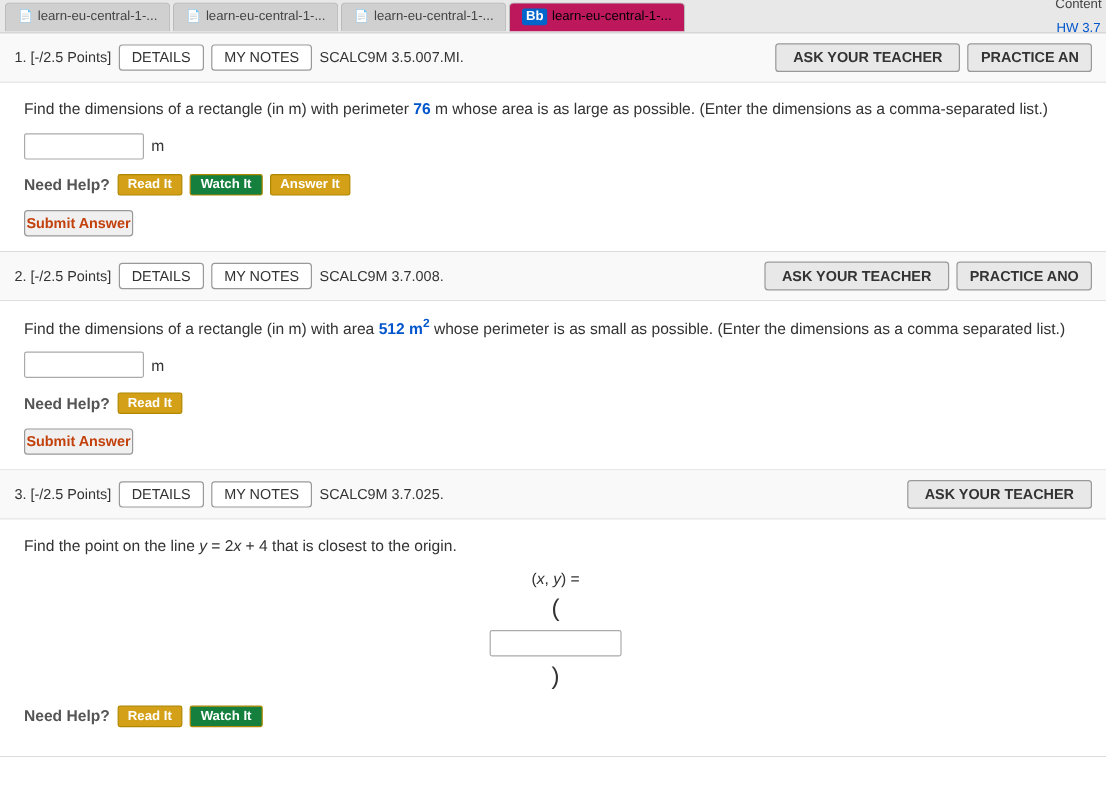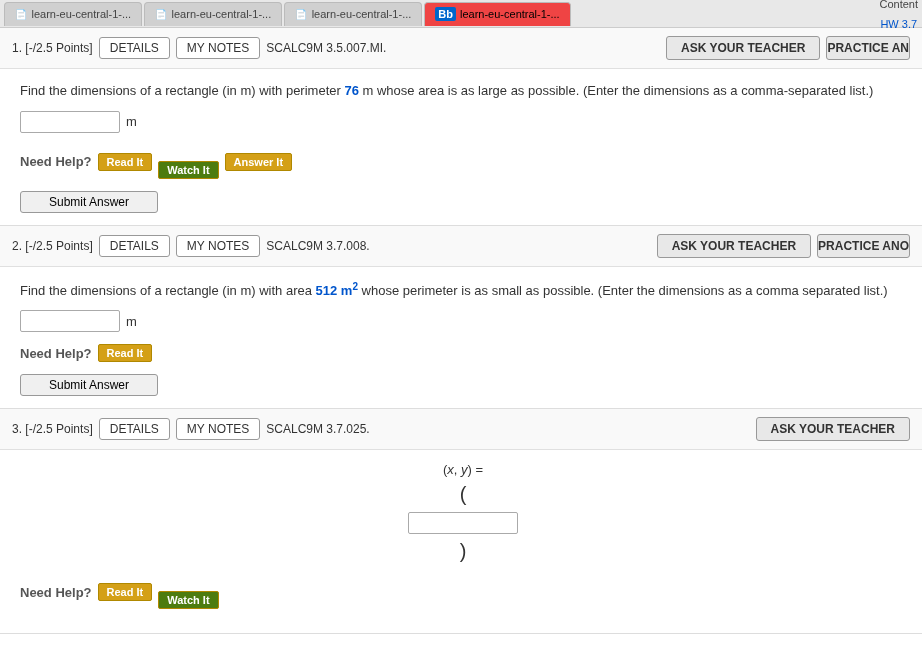--- a/index.html
+++ b/index.html
@@ -28,21 +28,21 @@
       padding: 3px 10px;
       font-size: 11px;
       color: #444;
       height: 24px;
       display: flex;
       align-items: center;
       gap: 4px;
       cursor: pointer;
     }
     .tab.active {
-      background: #ef4444;
+      background: #be185d;
       color: #000;
     }
     .tab-icon {
       font-size: 10px;
     }
     .tab-bar-end {
       margin-left: auto;
       display: flex;
       align-items: center;
       gap: 8px;
@@ -102,21 +102,21 @@
       padding: 4px 14px;
       font-size: 12px;
       cursor: pointer;
       color: #333;
       font-weight: bold;
     }
     .btn-practice {
       background: #e8e8e8;
       border: 1px solid #999;
       border-radius: 3px;
-      padding: 4px 0;
+      padding: 4px 10px;
       font-size: 12px;
       cursor: pointer;
       color: #333;
       font-weight: bold;
     }
 
     
     .problem-body {
       padding: 12px 16px 12px 20px;
       background: #fff;
@@ -167,50 +167,50 @@
       background: #d4a017;
       border: 1px solid #b08800;
       border-radius: 2px;
       padding: 2px 8px;
       font-size: 11px;
       cursor: pointer;
       color: #fff;
       font-weight: bold;
     }
     .btn-watch-it {
-      background: #4d7c0f;
+      background: #15803d;
       border: 1px solid #b08800;
       border-radius: 2px;
       padding: 2px 8px;
       font-size: 11px;
       cursor: pointer;
       color: #fff;
       font-weight: bold;
-      margin-top: 16px;
     }
     .btn-master-it {
       background: #d4a017;
       border: 1px solid #b08800;
       border-radius: 2px;
       padding: 2px 8px;
       font-size: 11px;
       cursor: pointer;
       color: #fff;
       font-weight: bold;
     }
 
     
     .btn-submit {
       background: #f0f0f0;
       border: 1px solid #999;
       border-radius: 3px;
-      padding: 3px 28px;
-      font-size: 12px;
-      cursor: pointer;
-      color: #000000;
+      padding: 3px 1px;
+      font-size: 12px;
+      cursor: pointer;
+      color: #c2410c;
+      font-weight: bold;
     }
 
     sup {
       font-size: 10px;
     }
   </style>
 </head>
 <body>
 
 <div class="tab-bar">
@@ -294,20 +294,23 @@
   <div class="problem-header">
     <span class="problem-points">
       <span>3. </span><span>[-/2.5 Points]</span>
     </span>
     <button class="btn-details">DETAILS</button>
     <button class="btn-my-notes">MY NOTES</button>
     <span class="problem-code">SCALC9M 3.7.025.</span>
     <button class="btn-ask-teacher">ASK YOUR TEACHER</button>
   </div>
   <div class="problem-body">
+    <div class="problem-text">
+      Find the point on the line <em>y</em> = 2<em>x</em> + 4 that is closest to the origin.
+    </div>
     <div class="answer-row" style="align-items:center;flex-direction:column;">
       <span style="font-size:13px;">(<em>x</em>, <em>y</em>) = </span>
       <span style="font-size:20px;">(</span>
       <input type="text" class="answer-input" style="width: 110px;">
       <span style="font-size:20px;">)</span>
     </div>
     <div class="need-help-row">
       <span class="need-help-label">Need Help?</span>
       <button class="btn-read-it">Read It</button>
       <button class="btn-watch-it">Watch It</button>

